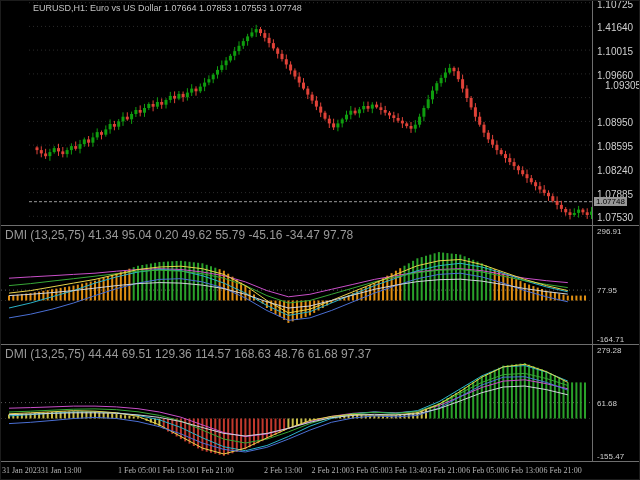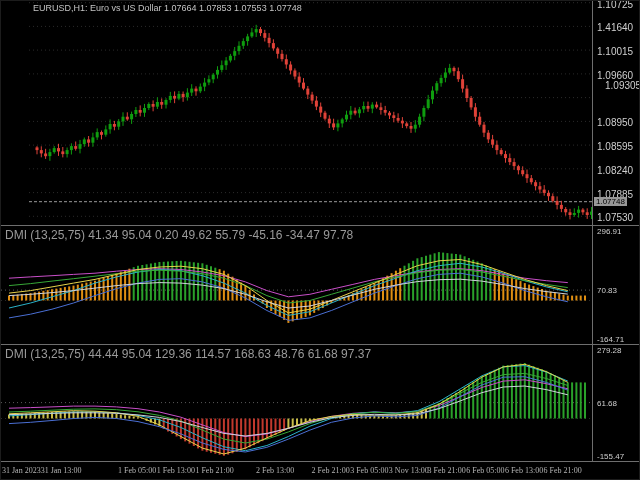--- a/index.html
+++ b/index.html
@@ -618,58 +618,58 @@
           <line x1="579.7" x2="579.7" y1="73.5" y2="37.4" stroke="#2aa12a" stroke-width="2"></line>
           <line x1="584.0" x2="584.0" y1="73.5" y2="37.4" stroke="#2aa12a" stroke-width="2"></line>
         </g>
         <polyline points="8.0,63.2 29.5,62.6 51.0,61.9 72.5,61.1 94.0,61.1 115.5,61.9 137.0,63.7 158.4,67.0 179.9,72.2 201.4,79.9 222.9,87.6 244.4,91.5 265.9,88.9 287.4,83.3 308.9,76.6 330.4,71.4 351.9,68.3 373.4,67.0 394.9,67.8 416.4,66.2 437.9,60.6 459.3,51.6 480.8,42.5 502.3,36.1 523.8,34.8 545.3,38.7 566.8,43.8" fill="none" stroke="#c94fc9" stroke-width="1"></polyline>
         <polyline points="8.0,70.9 29.5,69.6 51.0,68.3 72.5,67.0 94.0,66.8 115.5,67.8 137.0,70.4 158.4,74.8 179.9,82.5 201.4,92.8 222.9,101.8 244.4,105.7 265.9,100.5 287.4,91.5 308.9,81.2 330.4,73.5 351.9,68.8 373.4,67.0 394.9,68.3 416.4,65.7 437.9,56.7 459.3,43.8 480.8,30.9 502.3,21.9 523.8,20.6 545.3,27.1 566.8,36.1" fill="none" stroke="#2ab2c9" stroke-width="1"></polyline>
         <polyline points="8.0,67.0 29.5,66.2 51.0,65.2 72.5,64.2 94.0,63.9 115.5,64.7 137.0,66.8 158.4,70.4 179.9,76.0 201.4,85.1 222.9,94.1 244.4,98.0 265.9,94.1 287.4,86.9 308.9,78.6 330.4,72.2 351.9,68.8 373.4,67.3 394.9,68.3 416.4,66.5 437.9,59.3 459.3,48.2 480.8,37.4 502.3,29.6 523.8,28.4 545.3,33.5 566.8,40.5" fill="none" stroke="#37a837" stroke-width="1"></polyline>
         <polyline points="8.0,68.8 29.5,67.8 51.0,66.8 72.5,65.7 94.0,66.2 115.5,67.8 137.0,71.4 158.4,79.9 179.9,91.5 201.4,103.1 222.9,109.0 244.4,103.1 265.9,92.8 287.4,83.3 308.9,75.5 330.4,71.4 351.9,69.3 373.4,70.4 394.9,69.9 416.4,67.8 437.9,59.3 459.3,46.4 480.8,32.2 502.3,21.9 523.8,19.3 545.3,26.6 566.8,37.4" fill="none" stroke="#e6d24a" stroke-width="1"></polyline>
         <polyline points="8.0,78.6 29.5,77.3 51.0,75.5 72.5,73.5 94.0,72.4 115.5,73.5 137.0,76.6 158.4,81.7 179.9,88.9 201.4,98.0 222.9,104.4 244.4,107.0 265.9,102.3 287.4,94.1 308.9,85.1 330.4,77.3 351.9,73.0 373.4,70.9 394.9,71.9 416.4,70.4 437.9,63.2 459.3,51.6 480.8,40.0 502.3,32.2 523.8,31.7 545.3,37.4 566.8,45.1" fill="none" stroke="#4a6fd4" stroke-width="1"></polyline>
         <polyline points="8.0,69.6 29.5,69.1 51.0,68.3 72.5,67.8 94.0,67.8 115.5,68.3 137.0,69.9 158.4,72.4 179.9,76.6 201.4,82.5 222.9,88.4 244.4,91.0 265.9,88.4 287.4,83.3 308.9,77.3 330.4,72.7 351.9,70.4 373.4,69.3 394.9,70.1 416.4,68.8 437.9,63.7 459.3,55.9 480.8,47.7 502.3,42.0 523.8,41.0 545.3,44.6 566.8,49.8" fill="none" stroke="#cdd2da" stroke-width="1"></polyline>
       </svg>
-    <div class="chart-label ind-label">DMI (13,25,75) 44.44 95.04 129.36 114.57 168.63 48.76 61.68 97.37</div>
+    <div class="chart-label ind-label">DMI (13,25,75) 44.44 69.51 129.36 114.57 168.63 48.76 61.68 97.37</div>
   </div>
 
   <div class="sep" style="top:460px;"></div>
 
   <div class="vsep"></div>
 
   <div class="price-axis" id="price-axis">
       <div class="ptick" style="top: -2.32836px;">1.10725</div>
       <div class="ptick" style="top: 21.409px;">1.41640</div>
       <div class="ptick" style="top: 45.1463px;">1.10015</div>
       <div class="ptick" style="top: 68.8836px;">1.09660</div>
       <div class="ptick" style="top: 79px; margin-left: 8px;">1.09305</div>
       <div class="ptick" style="top: 116.358px;">1.08950</div>
       <div class="ptick" style="top: 140.096px;">1.08595</div>
       <div class="ptick" style="top: 163.833px;">1.08240</div>
       <div class="ptick" style="top: 187.57px;">1.07885</div>
       <div class="ptick" style="top: 211.307px;">1.07530</div>
       <div class="pcur" style="top: 195.731px;">1.07748</div>
       <div class="itick" style="top: 226px;">296.91</div>
-      <div class="itick" style="top: 285.13px;">70.83</div>
+      <div class="itick" style="top: 285.13px;">77.95</div>
       <div class="itick" style="top: 334px;">-164.71</div>
       <div class="itick" style="top: 345px;">279.28</div>
       <div class="itick" style="top: 397.567px;">61.68</div>
       <div class="itick" style="top: 451px;">-155.47</div>
     </div>
 
   <div class="time-axis" id="time-axis">
       <div class="ttick" style="left: 1px;">31 Jan 2023</div>
       <div class="ttick" style="left: 39.6866px;">31 Jan 13:00</div>
       <div class="ttick" style="left: 78.3731px; margin-top: 17px;">31 Jan 21:00</div>
       <div class="ttick" style="left: 117.06px;">1 Feb 05:00</div>
       <div class="ttick" style="left: 155.746px;">1 Feb 13:00</div>
       <div class="ttick" style="left: 194.433px;">1 Feb 21:00</div>
       <div class="ttick" style="left: 233.119px; margin-top: 43px;">2 Feb 05:00</div>
-      <div class="ttick" style="left: 255px;">2 Feb 13:00</div>
+      <div class="ttick" style="left: 263px;">2 Feb 13:00</div>
       <div class="ttick" style="left: 310.493px;">2 Feb 21:00</div>
       <div class="ttick" style="left: 349.179px;">3 Feb 05:00</div>
-      <div class="ttick" style="left: 387.866px;">3 Nov 13:00</div>
+      <div class="ttick" style="left: 387.866px;">3 Feb 13:40</div>
       <div class="ttick" style="left: 426.552px;">3 Feb 21:00</div>
       <div class="ttick" style="left: 465.239px;">6 Feb 05:00</div>
       <div class="ttick" style="left: 503.925px;">6 Feb 13:00</div>
       <div class="ttick" style="left: 542.612px;">6 Feb 21:00</div>
     </div>
 
 </div>
 
 </body></html>

